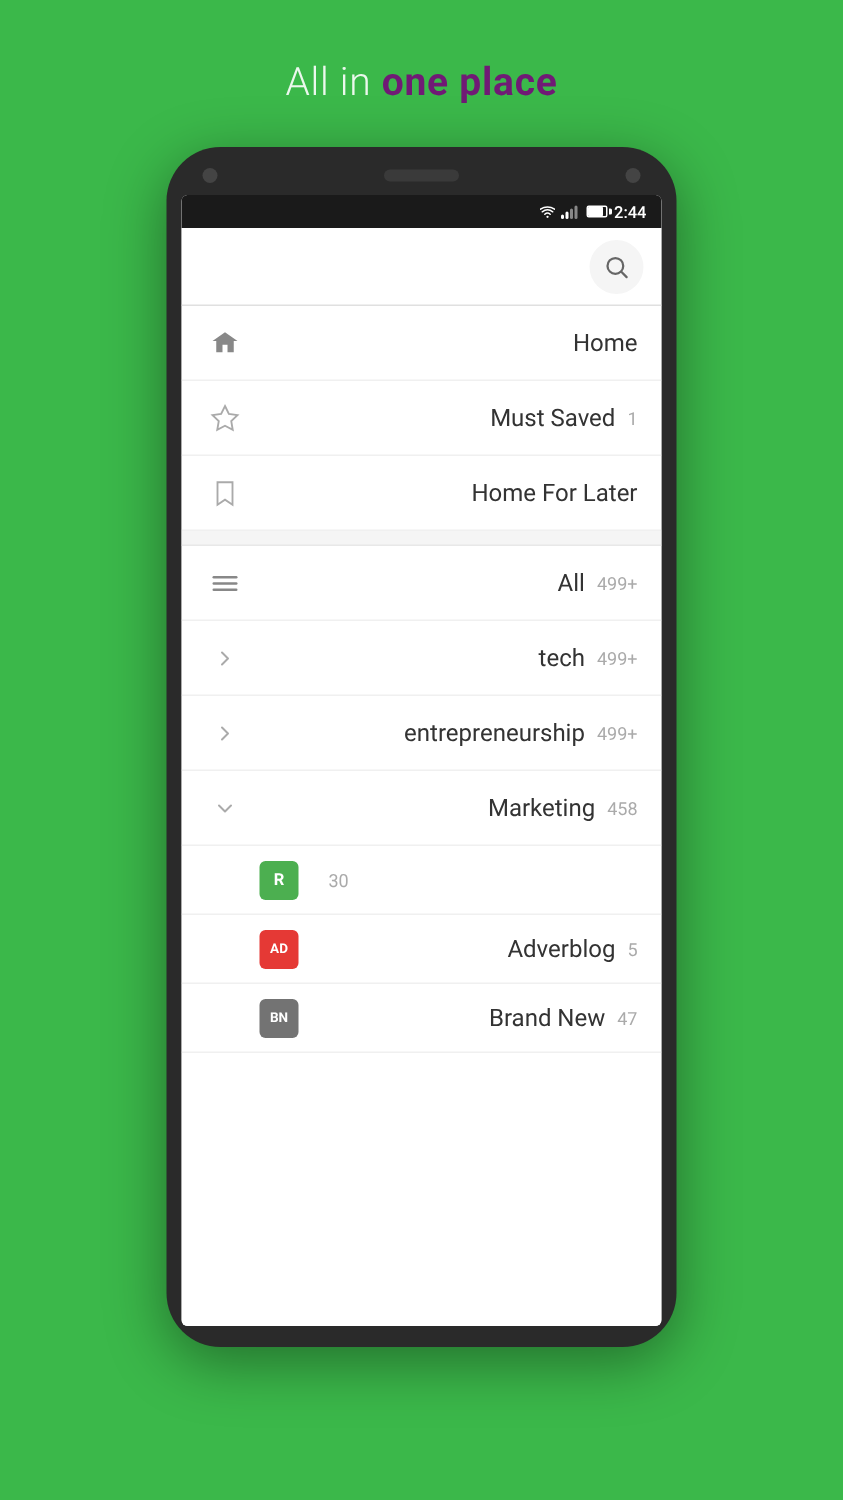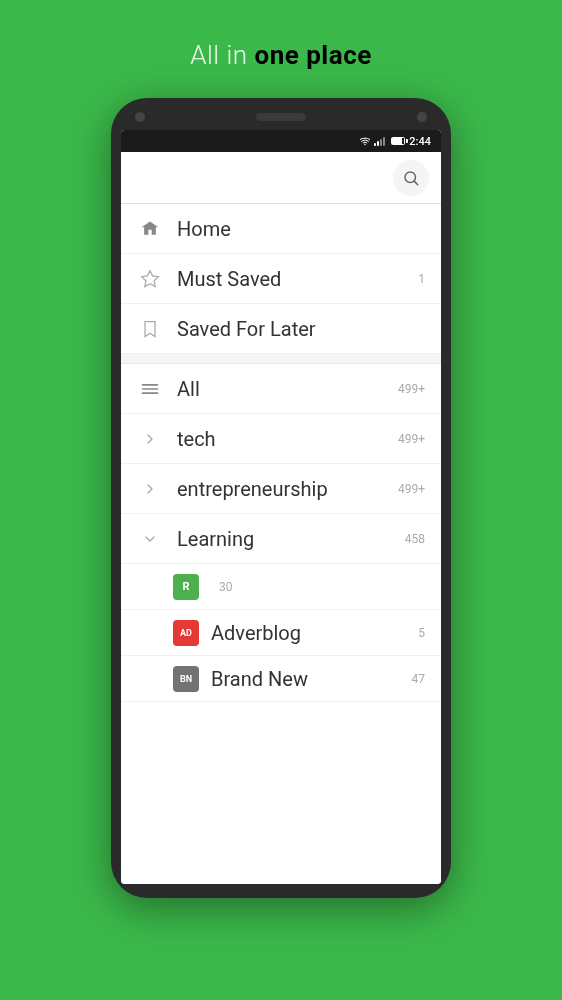--- a/index.html
+++ b/index.html
@@ -19,21 +19,21 @@
       margin-top: 40px;
       font-size: 26px;
       color: rgba(255,255,255,0.9);
       font-weight: 300;
       letter-spacing: 0.5px;
       text-align: center;
     }
 
     .headline strong {
       font-weight: 700;
-      color: #000000;
+      color: #701a75;
     }
 
     .phone-container {
       margin-top: 28px;
       width: 340px;
       height: 800px;
       background: #2a2a2a;
       border-radius: 36px;
       padding: 14px 10px;
       position: relative;
@@ -188,23 +188,24 @@
       height: 26px;
       display: flex;
       align-items: center;
       justify-content: center;
       margin-right: 14px;
       color: #888;
       flex-shrink: 0;
     }
 
     .nav-label {
-      font-size: 20px;
+      font-size: 16px;
       color: #333;
       flex: 1;
+      text-align: right;
     }
 
     .nav-count {
       font-size: 12px;
       color: #aaa;
       margin-left: 8px;
     }
 
     .section-divider {
       background: #f5f5f5;
@@ -308,21 +309,21 @@
         <span class="nav-label">Must Saved</span>
         <span class="nav-count">1</span>
       </div>
 
       <div class="nav-item">
         <div class="nav-icon">
           <svg width="20" height="20" viewBox="0 0 24 24" fill="none">
             <path d="M6 3h12v18l-6-4-6 4V3z" stroke="#aaa" stroke-width="1.5" fill="none"></path>
           </svg>
         </div>
-        <span class="nav-label">Saved For Later</span>
+        <span class="nav-label">Home For Later</span>
       </div>
 
       <div class="section-divider"></div>
 
       <div class="nav-item">
         <div class="nav-icon">
           <svg width="20" height="20" viewBox="0 0 24 24" fill="none">
             <line x1="3" y1="7" x2="21" y2="7" stroke="#888" stroke-width="2" stroke-linecap="round"></line>
             <line x1="3" y1="12" x2="21" y2="12" stroke="#888" stroke-width="2" stroke-linecap="round"></line>
             <line x1="3" y1="17" x2="21" y2="17" stroke="#888" stroke-width="2" stroke-linecap="round"></line>
@@ -351,21 +352,21 @@
         <span class="nav-label">entrepreneurship</span>
         <span class="nav-count">499+</span>
       </div>
 
       <div class="nav-item">
         <div class="nav-icon">
           <svg width="16" height="16" viewBox="0 0 24 24" fill="none">
             <path d="M6 9l6 6 6-6" stroke="#aaa" stroke-width="2" stroke-linecap="round" stroke-linejoin="round"></path>
           </svg>
         </div>
-        <span class="nav-label">Learning</span>
+        <span class="nav-label">Marketing</span>
         <span class="nav-count">458</span>
       </div>
 
       <div class="nav-item sub">
         <div class="sub-icon-img" style="background-color: #4caf50;">
           <span style="font-size:11px; font-weight:700; color:#fff;">R</span>
         </div>
         <span class="nav-count">30</span>
       </div>
 

